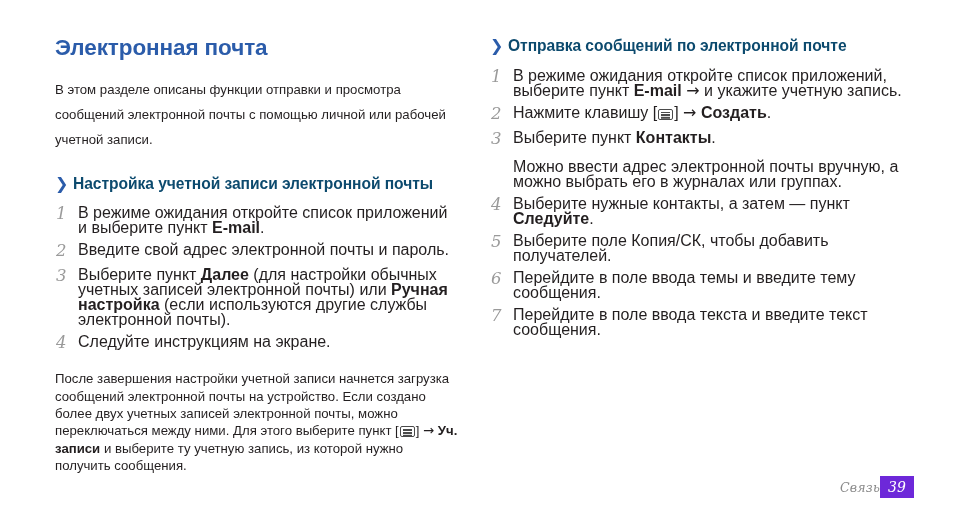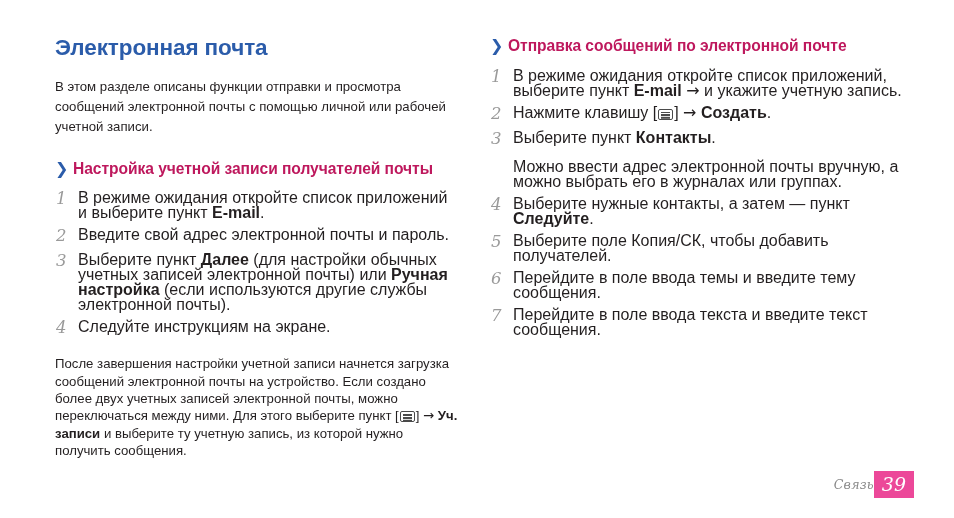--- a/index.html
+++ b/index.html
@@ -52,21 +52,21 @@
     font-size: 22.5px;
     font-weight: bold;
     letter-spacing: -0.1px;
     line-height: 1.1;
     margin: 0 0 16px 0;
   }
 
   
   .intro {
     font-size: 13.2px;
-    line-height: 20px;
+    line-height: 25px;
     margin: 0 0 22px 0;
     color: #231f20;
     max-width: 410px;
   }
 
   
   .section-heading {
     display: flex;
     align-items: flex-start;
     margin: 0 0 11px 0;
@@ -78,21 +78,21 @@
     line-height: 20px;
     flex: 0 0 auto;
     width: 18px;
     margin-top: 0px;
     font-family: "DejaVu Sans", sans-serif;
   }
   .section-heading .htext {
     font-size: 15.6px;
     font-weight: bold;
     line-height: 20.5px;
-    color: #be185d;
+    color: #0c4a6e;
     letter-spacing: -0.05px;
   }
   .col-right .section-heading .htext { max-width: 375px; }
   .col-left  .section-heading .htext { max-width: 380px; }
 
   
   ol.steps {
     list-style: none;
     margin: 0;
     padding: 0;
@@ -173,25 +173,25 @@
     align-items: center;
   }
   .footer-label {
     font-family: "DejaVu Serif", "Liberation Serif", serif;
     font-style: italic;
     font-size: 12.6px;
     color: #8a8a8a;
     letter-spacing: 0.2px;
   }
   .page-badge {
-    background: #ec4899;
+    background: #6d28d9;
     color: #ffffff;
     font-family: "DejaVu Serif", "Liberation Serif", serif;
     font-style: italic;
-    font-size: 19px;
+    font-size: 14px;
     line-height: 1;
     padding: 3.5px 8px 4.5px 8px;
     min-width: 18px;
     text-align: center;
   }
 </style>
 </head>
 <body>
 
 <div class="page">
@@ -199,21 +199,21 @@
   <div class="columns">
 
     <div class="col col-left">
 
       <h1 class="chapter-title">Электронная почта</h1>
 
       <p class="intro">В этом разделе описаны функции отправки и просмотра сообщений электронной почты с помощью личной или рабочей учетной записи.</p>
 
       <div class="section-heading">
         <span class="chev">❯</span>
-        <span class="htext">Настройка учетной записи получателей почты</span>
+        <span class="htext">Настройка учетной записи электронной почты</span>
       </div>
 
       <ol class="steps" id="left-steps">
           <li>
             <span class="num">1</span>
             <div class="step-body">
               <p>В режиме ожидания откройте список приложений и выберите пункт <b>E-mail</b>.</p>
             </div>
           </li>
           <li>

